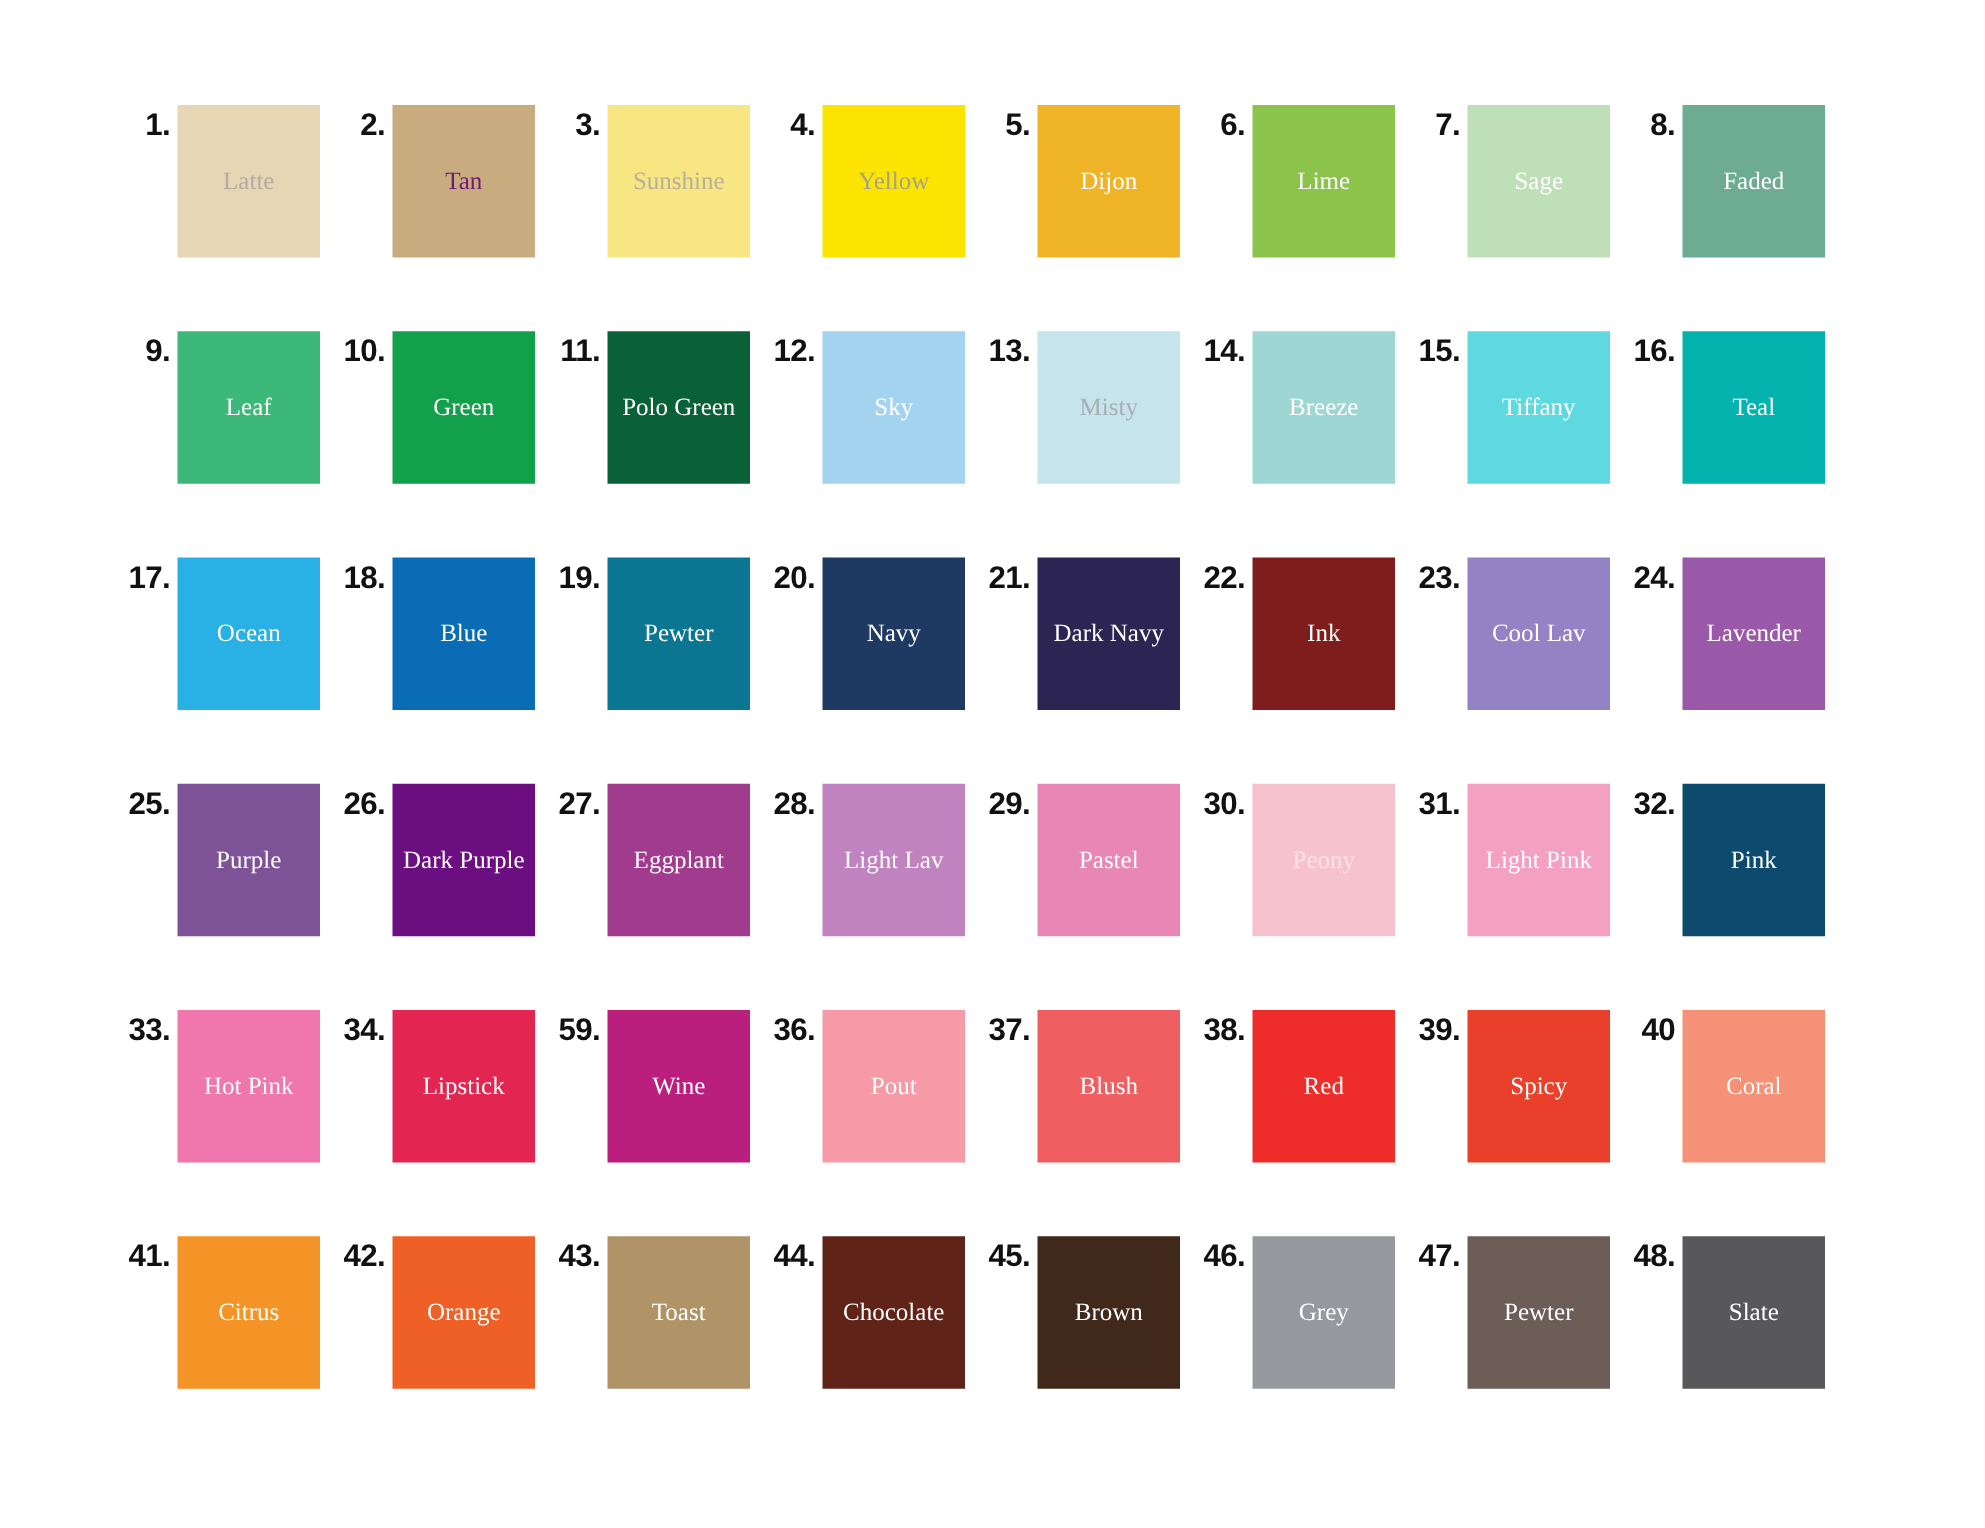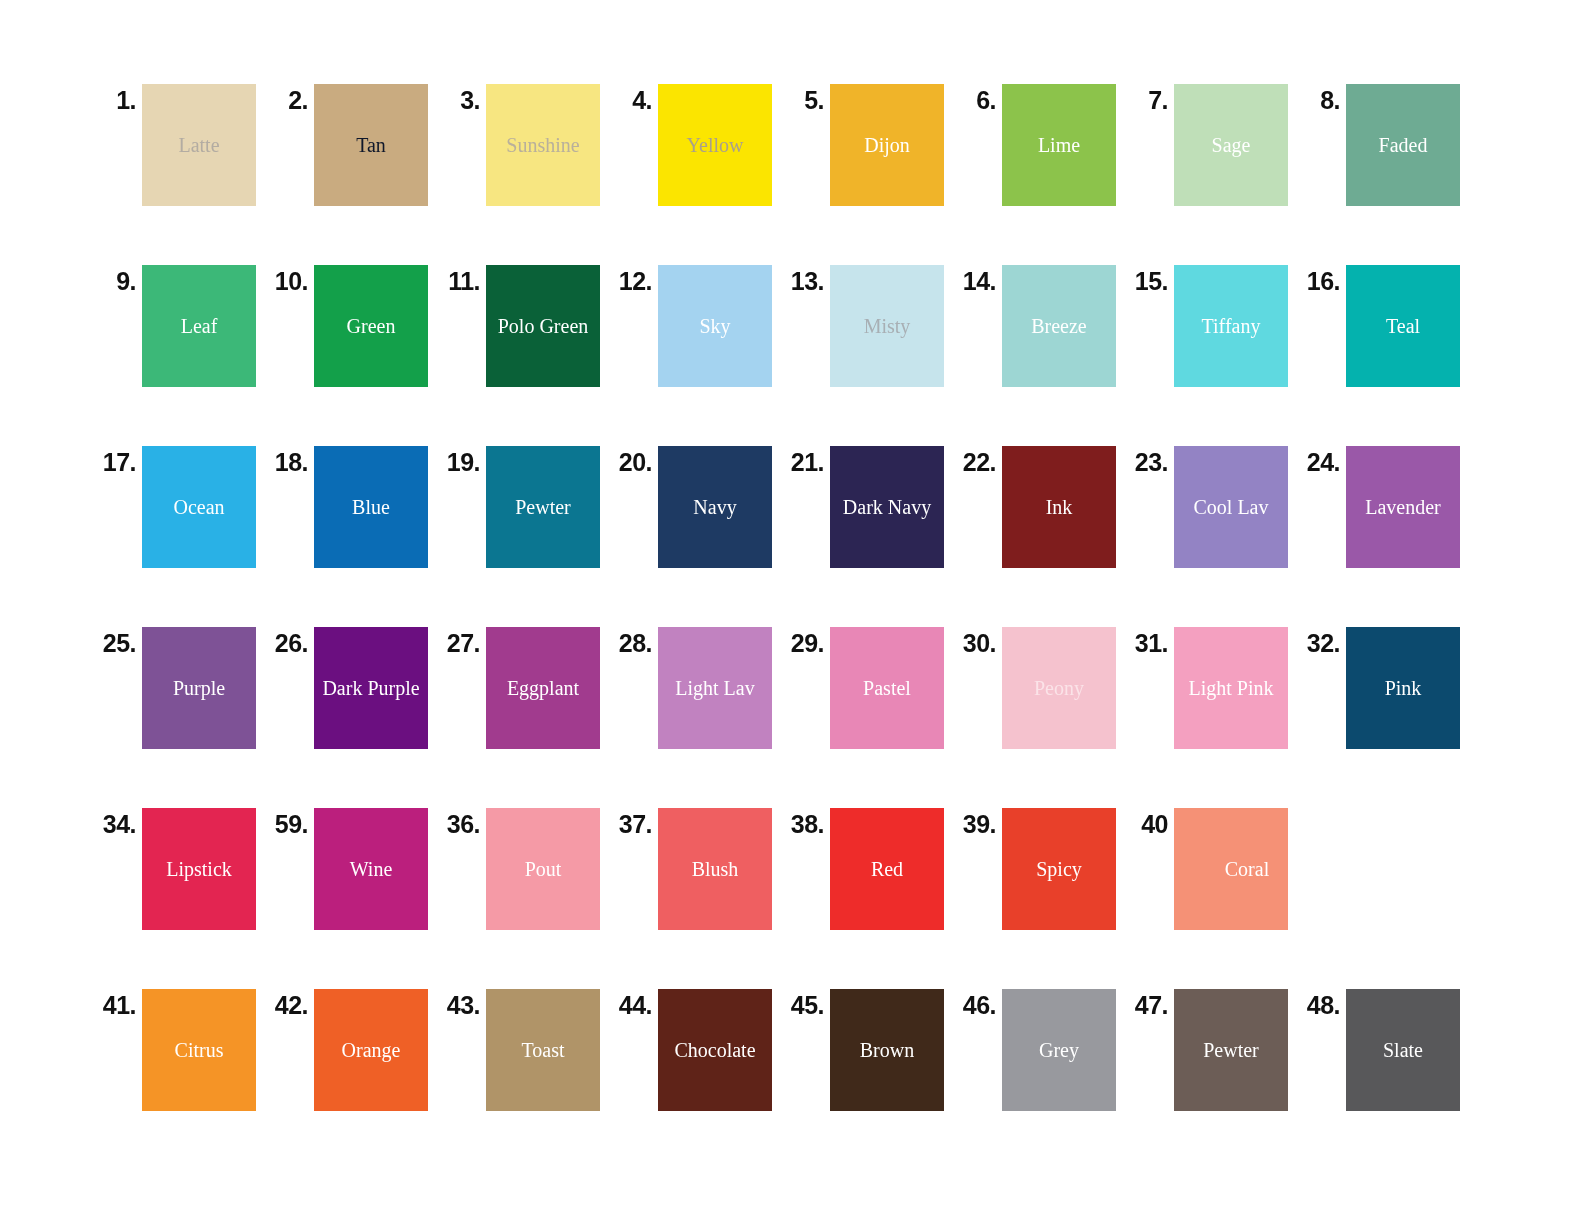--- a/index.html
+++ b/index.html
@@ -82,21 +82,21 @@
     <div class="palette-row">
       <div class="swatch-cell">
         <div class="swatch-index">1.</div>
         <div class="swatch-box" style="background-color: rgb(230, 214, 179);">
           <div class="swatch-label" style="color: rgb(179, 172, 162);">Latte</div>
         </div>
       </div>
       <div class="swatch-cell">
         <div class="swatch-index">2.</div>
         <div class="swatch-box" style="background-color: rgb(201, 171, 128);">
-          <div class="swatch-label" style="color: #0f172a; text-align: right;">Tan</div>
+          <div class="swatch-label" style="color: #701a75; text-align: right;">Tan</div>
         </div>
       </div>
       <div class="swatch-cell">
         <div class="swatch-index">3.</div>
         <div class="swatch-box" style="background-color: rgb(247, 230, 129);">
           <div class="swatch-label" style="color: rgb(185, 176, 155);">Sunshine</div>
         </div>
       </div>
       <div class="swatch-cell">
         <div class="swatch-index">4.</div>
@@ -274,20 +274,26 @@
       </div>
       <div class="swatch-cell">
         <div class="swatch-index">32.</div>
         <div class="swatch-box" style="background-color: #0c4a6e;">
           <div class="swatch-label" style="color: rgb(255, 255, 255);">Pink</div>
         </div>
       </div>
     </div>
     <div class="palette-row">
       <div class="swatch-cell">
+        <div class="swatch-index">33.</div>
+        <div class="swatch-box" style="background-color: rgb(239, 119, 174);">
+          <div class="swatch-label" style="color: rgb(255, 255, 255);">Hot Pink</div>
+        </div>
+      </div>
+      <div class="swatch-cell">
         <div class="swatch-index">34.</div>
         <div class="swatch-box" style="background-color: rgb(227, 37, 81);">
           <div class="swatch-label" style="color: rgb(255, 255, 255);">Lipstick</div>
         </div>
       </div>
       <div class="swatch-cell">
         <div class="swatch-index">59.</div>
         <div class="swatch-box" style="background-color: rgb(187, 31, 125);">
           <div class="swatch-label" style="color: rgb(255, 255, 255);">Wine</div>
         </div>
@@ -312,21 +318,21 @@
       </div>
       <div class="swatch-cell">
         <div class="swatch-index">39.</div>
         <div class="swatch-box" style="background-color: rgb(232, 64, 42);">
           <div class="swatch-label" style="color: rgb(255, 255, 255);">Spicy</div>
         </div>
       </div>
       <div class="swatch-cell">
         <div class="swatch-index">40</div>
         <div class="swatch-box" style="background-color: rgb(245, 145, 118);">
-          <div class="swatch-label" style="color: rgb(255, 255, 255); margin-left: 16px;">Coral</div>
+          <div class="swatch-label" style="color: rgb(255, 255, 255);">Coral</div>
         </div>
       </div>
     </div>
     <div class="palette-row">
       <div class="swatch-cell">
         <div class="swatch-index">41.</div>
         <div class="swatch-box" style="background-color: rgb(245, 148, 38);">
           <div class="swatch-label" style="color: rgb(255, 255, 255);">Citrus</div>
         </div>
       </div>

